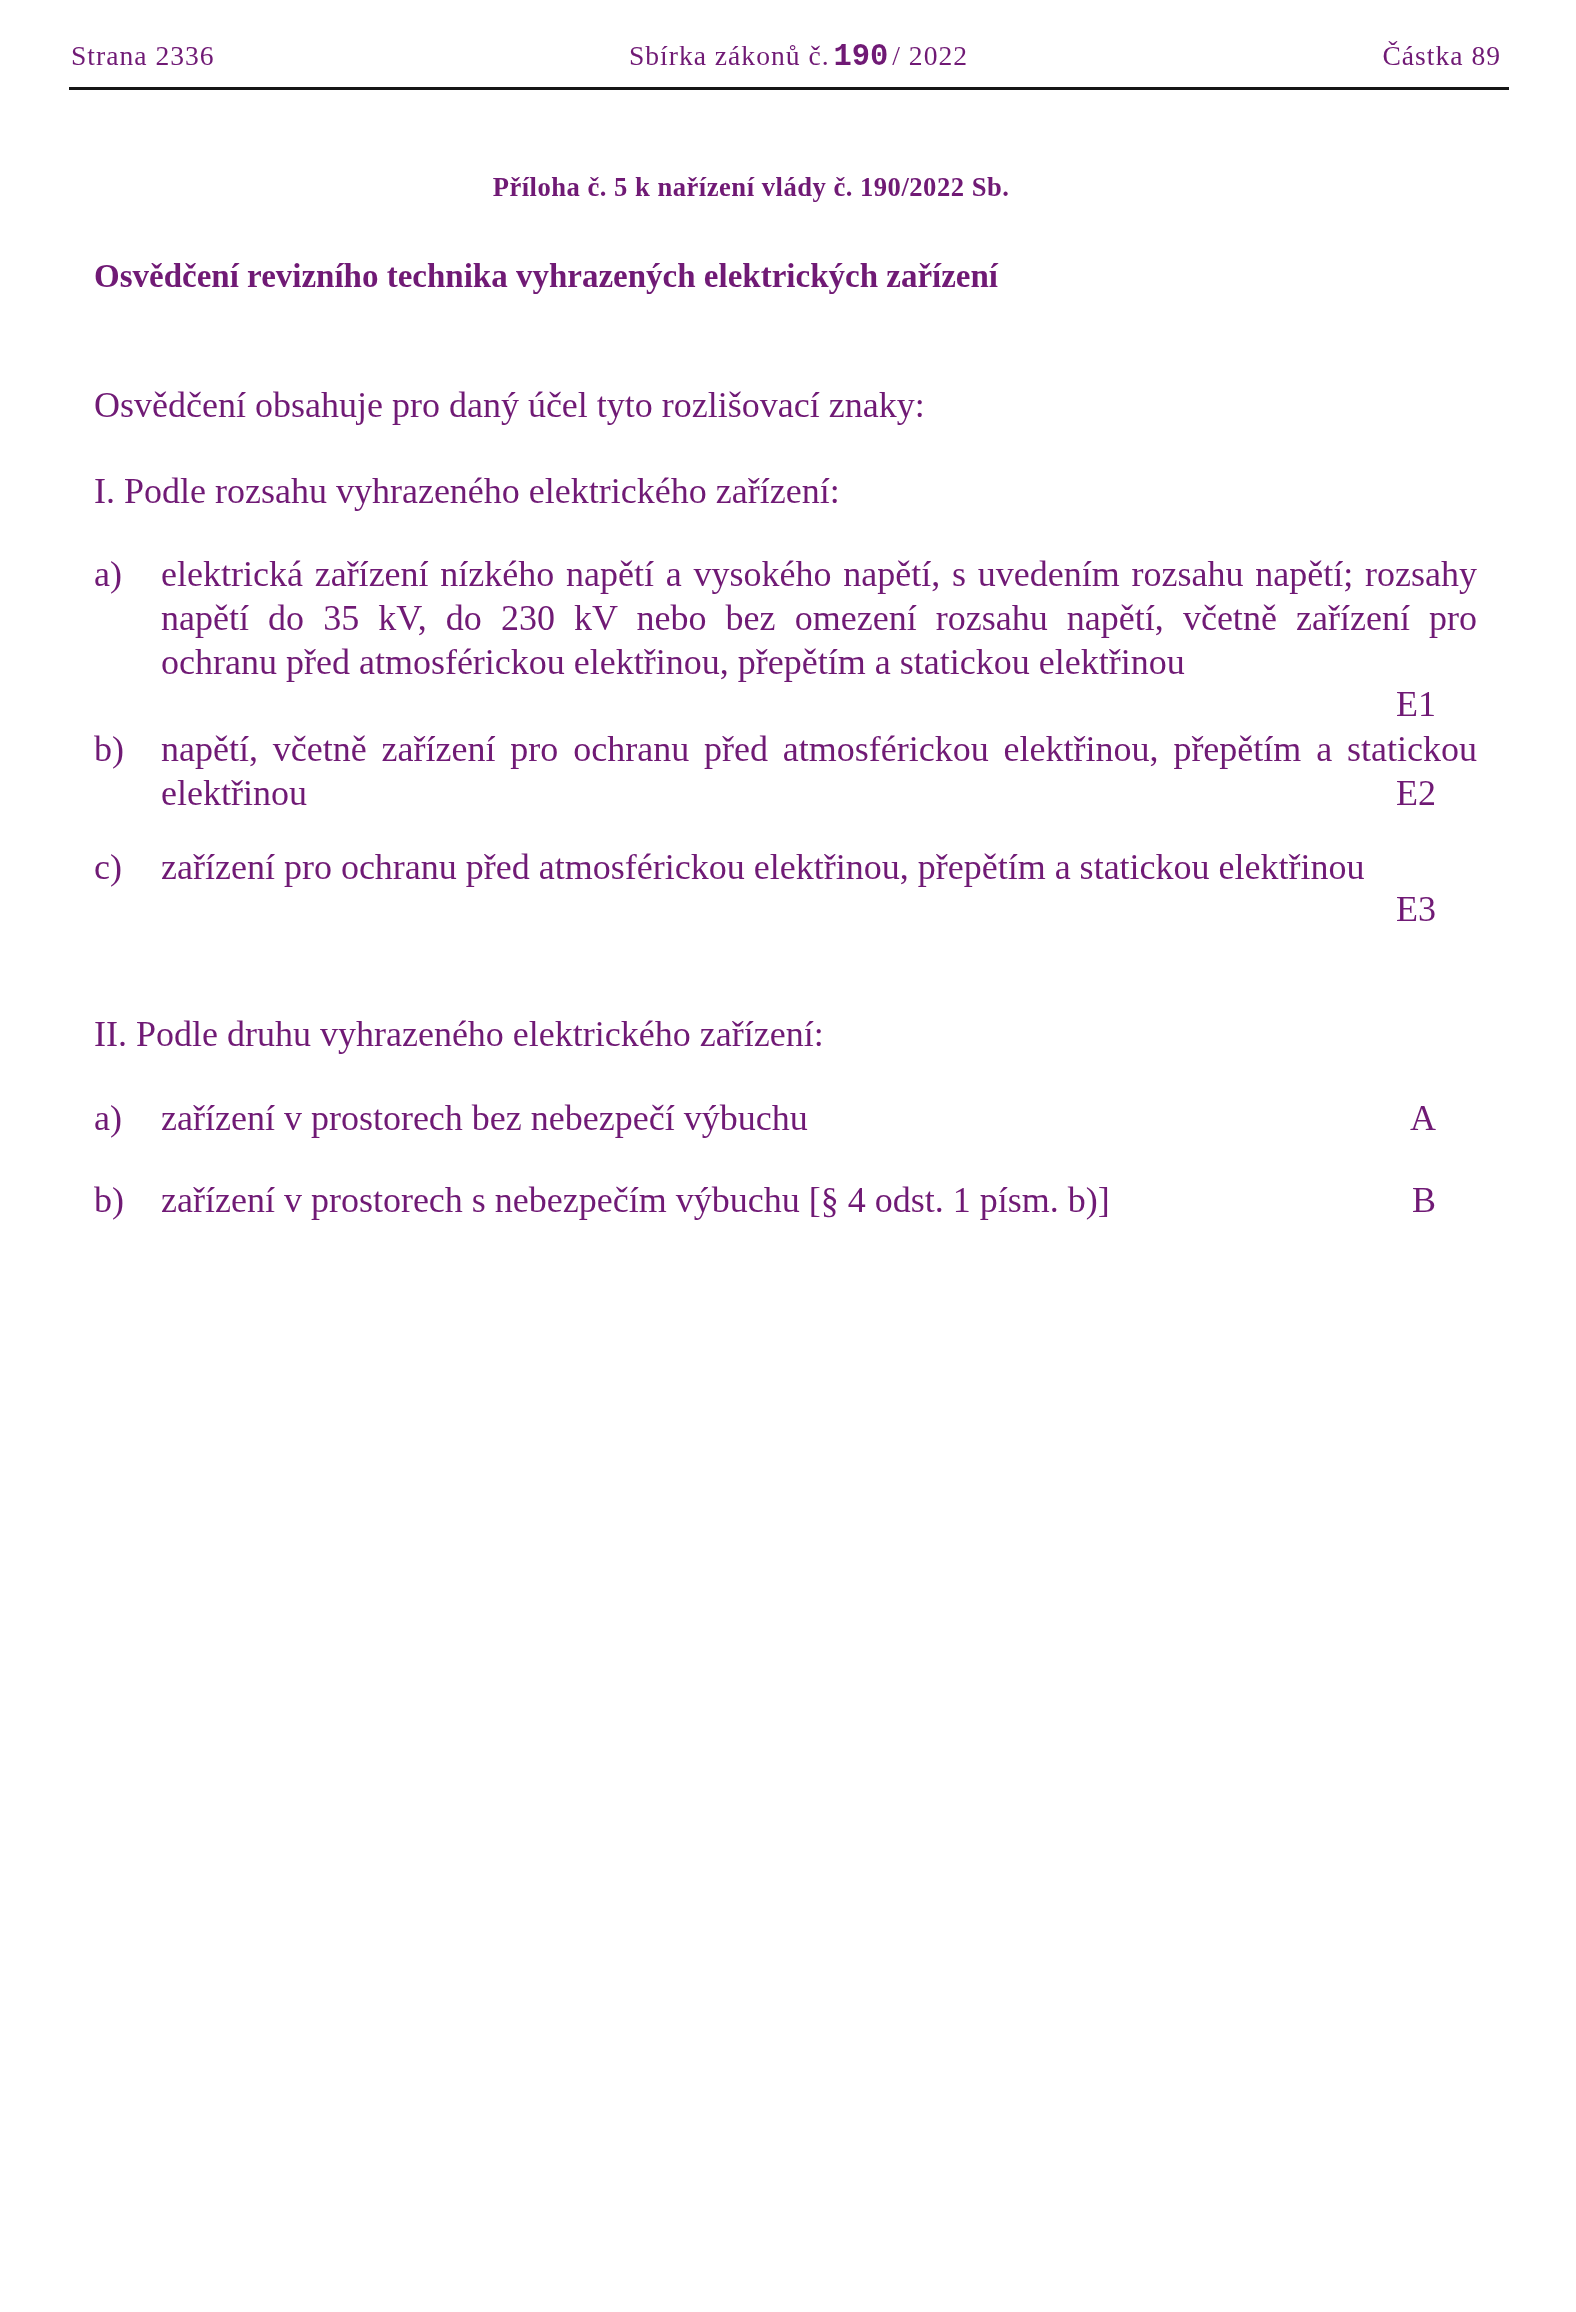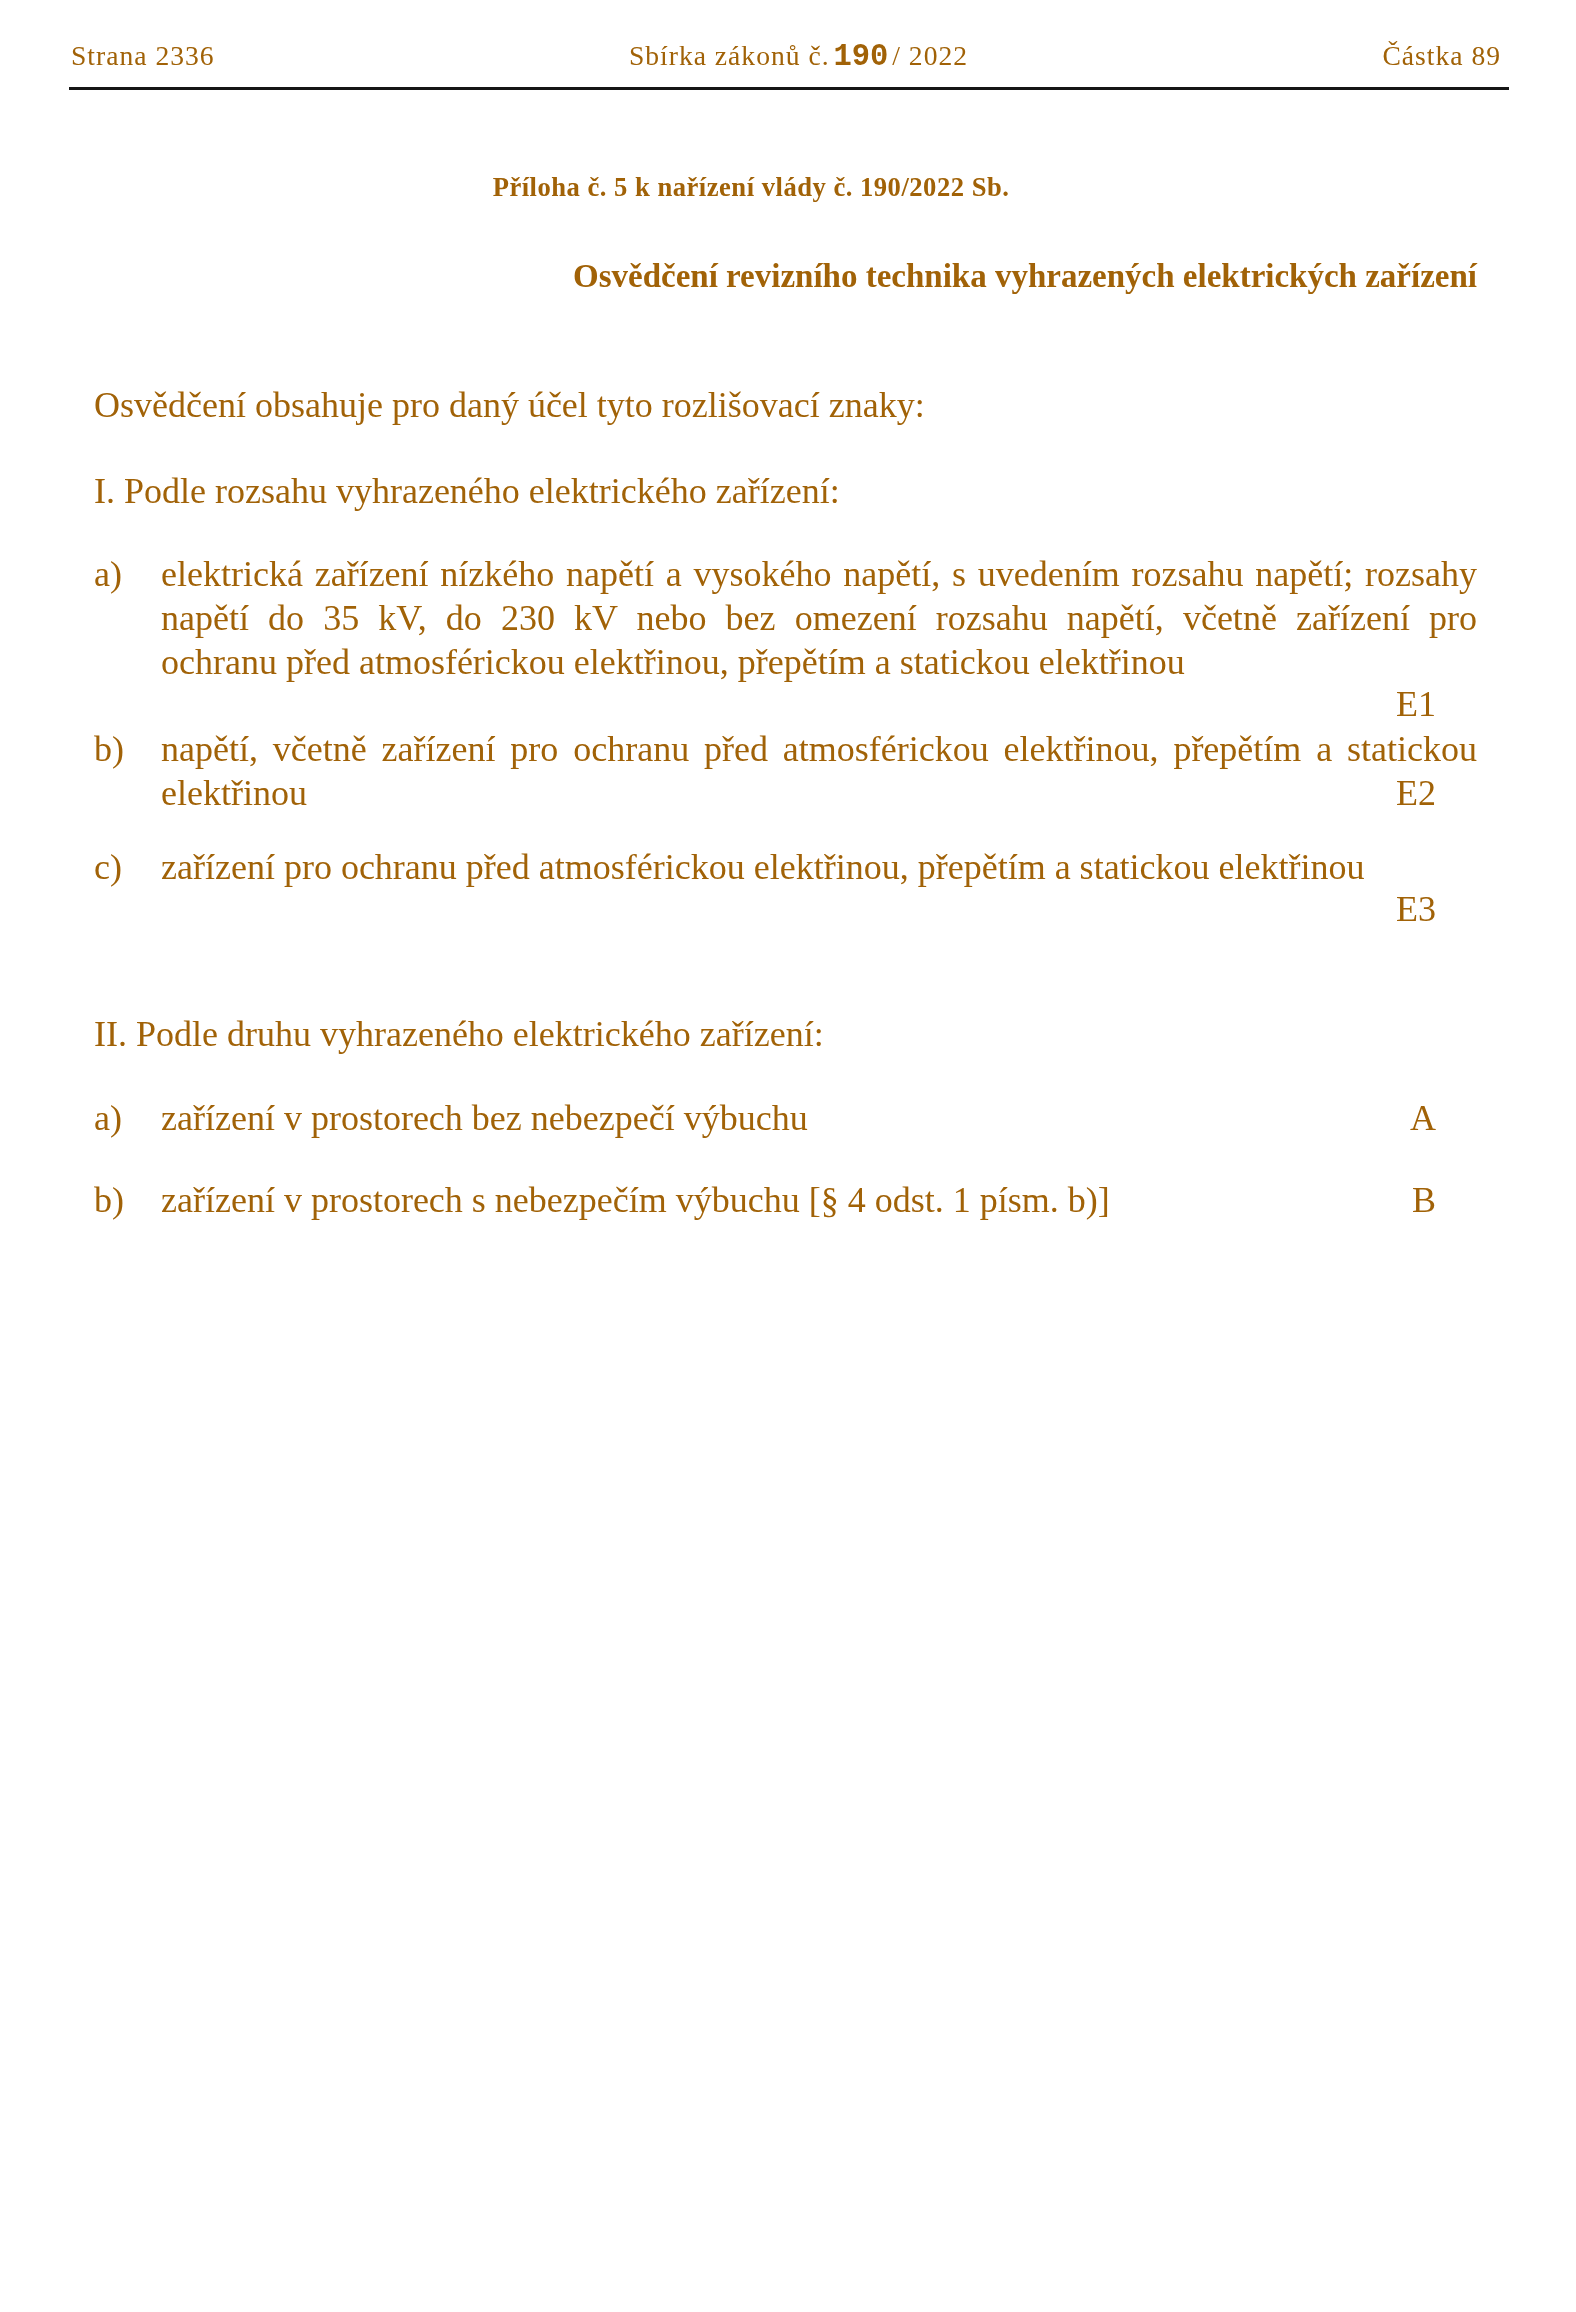--- a/index.html
+++ b/index.html
@@ -5,21 +5,21 @@
   html, body {
     margin: 0;
     padding: 0;
     background: #ffffff;
   }
   .page {
     position: relative;
     width: 1576px;
     height: 1777px;
     background: #ffffff;
-    color: #a16207;
+    color: #701a75;
     font-family: "Liberation Serif", serif;
     overflow: hidden;
   }
   p { margin: 0; }
 
   
   .header {
     display: flex;
     justify-content: space-between;
     align-items: baseline;
@@ -47,21 +47,21 @@
     text-align: center;
     font-size: 26.6px;
     line-height: 29.6px;
     font-weight: 700;
     letter-spacing: 0.5px;
   }
 
   
   .title {
     margin: 55px 99px 0 94px;
-    text-align: right;
+    text-align: left;
     font-size: 33px;
     line-height: 37px;
     font-weight: 700;
   }
 
   
   .content {
     padding: 0 99px 0 94px;
     font-size: 36px;
   }

